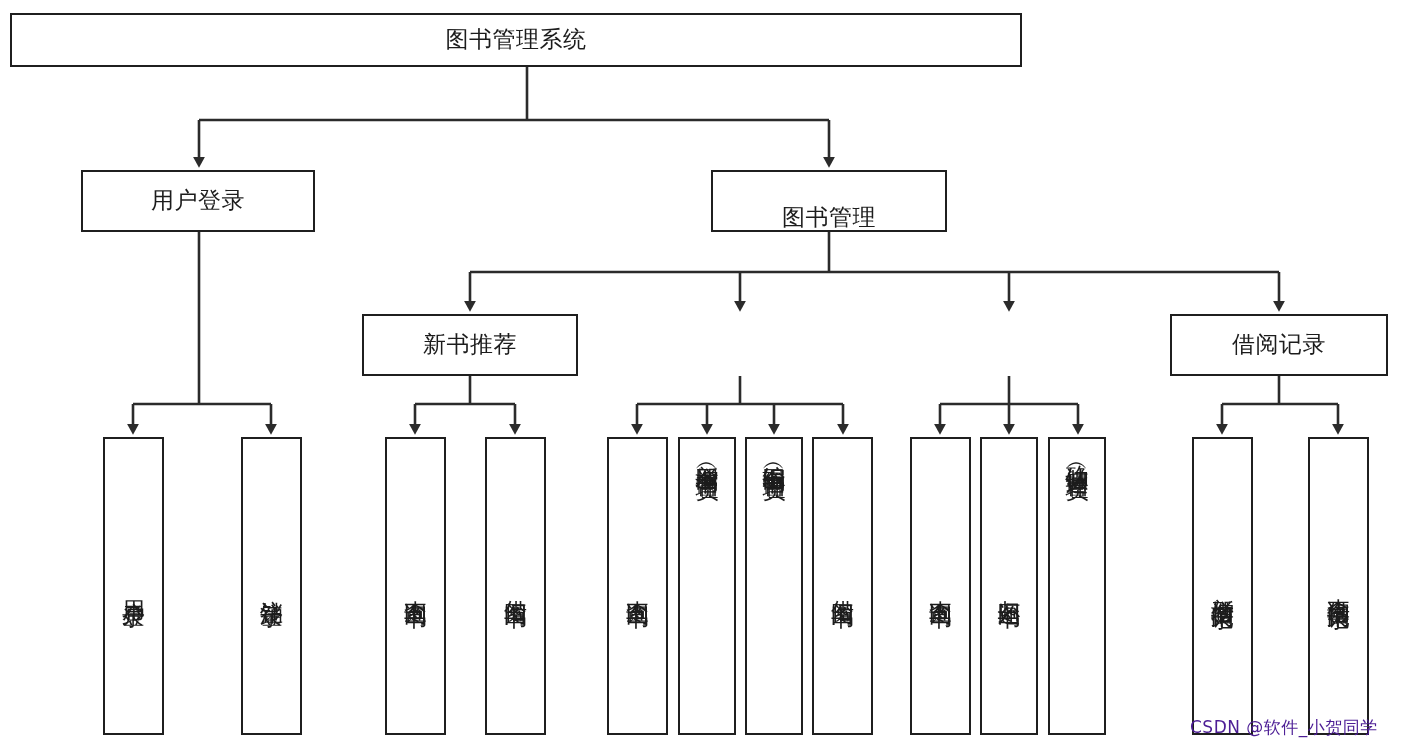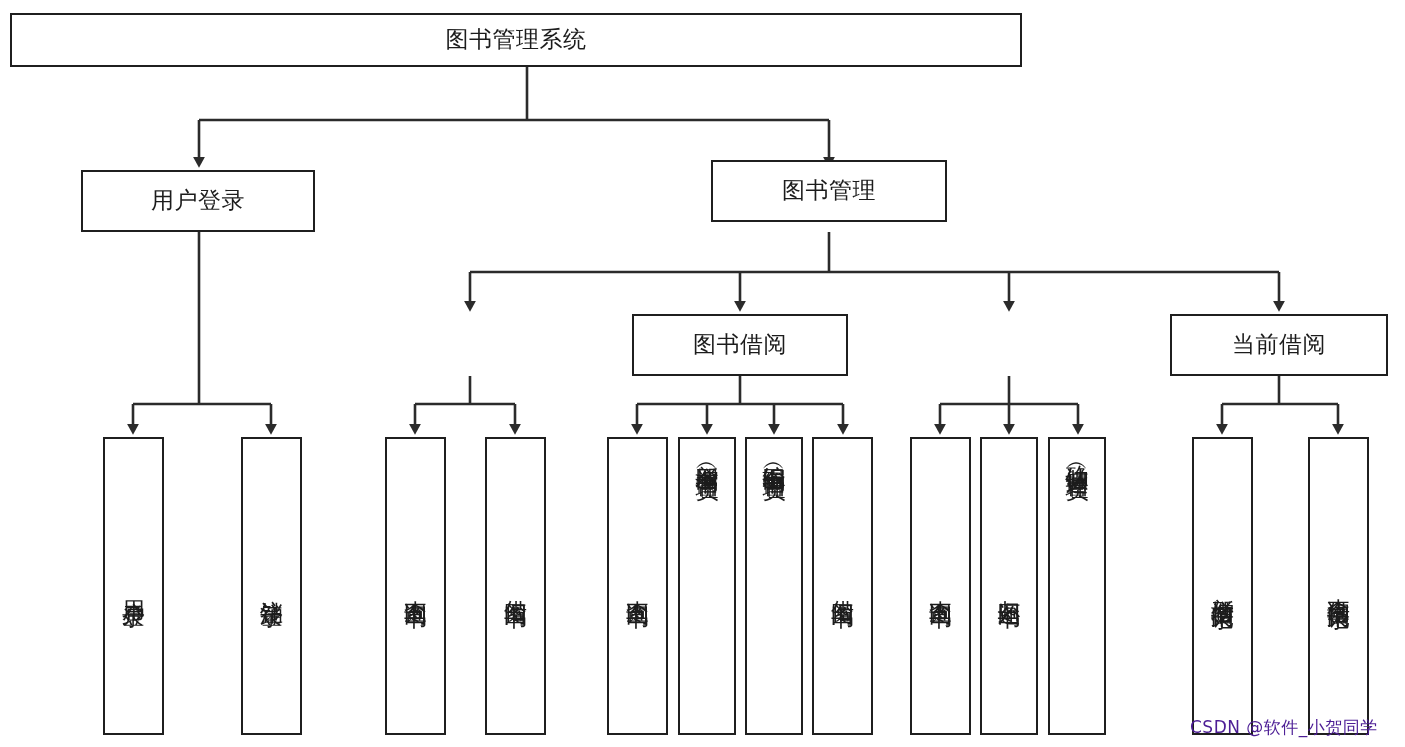--- a/index.html
+++ b/index.html
@@ -130,32 +130,32 @@
   </svg>
 
   <div class="node-box root" style="left:10px; top:13px; width:1012px; height:54px;">
     <span class="node-label-h">图书管理系统</span>
   </div>
 
   <div class="node-box" style="left:81px; top:170px; width:234px; height:62px;">
     <span class="node-label-h">用户登录</span>
   </div>
 
-  <div class="node-box" style="left:711px; top:160px; width:236px; height:62px;">
+  <div class="node-box" style="left:711px; top:170px; width:236px; height:62px;align-items:flex-end;">
     <span class="node-label-h">图书管理</span>
   </div>
 
-
-  <div class="node-box" style="left:632px; top:314px; width:216px; height:62px;">
-    <span class="node-label-h">图书借阅</span>
-  </div>
+  <div class="node-box" style="left:362px; top:314px; width:216px; height:62px;">
+    <span class="node-label-h">新书推荐</span>
+  </div>
+
 
 
   <div class="node-box" style="left:1170px; top:314px; width:218px; height:62px;">
-    <span class="node-label-h">当前借阅</span>
+    <span class="node-label-h">借阅记录</span>
   </div>
 
   <div class="node-box leaf centered" style="left:103px; top:437px; width:61px; height:298px;">
     <span class="node-label-v">用户登录</span>
   </div>
   <div class="node-box leaf centered" style="left:241px; top:437px; width:61px; height:298px;">
     <span class="node-label-v">注销登录</span>
   </div>
 
   <div class="node-box leaf centered" style="left:385px; top:437px; width:61px; height:298px;">

